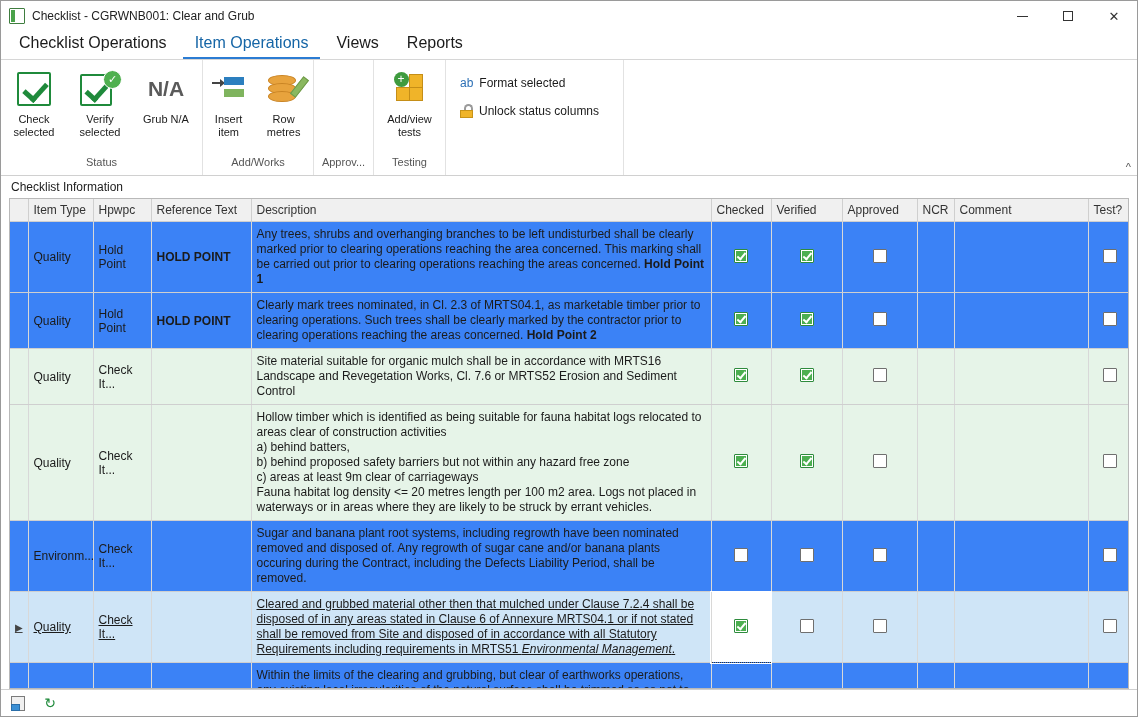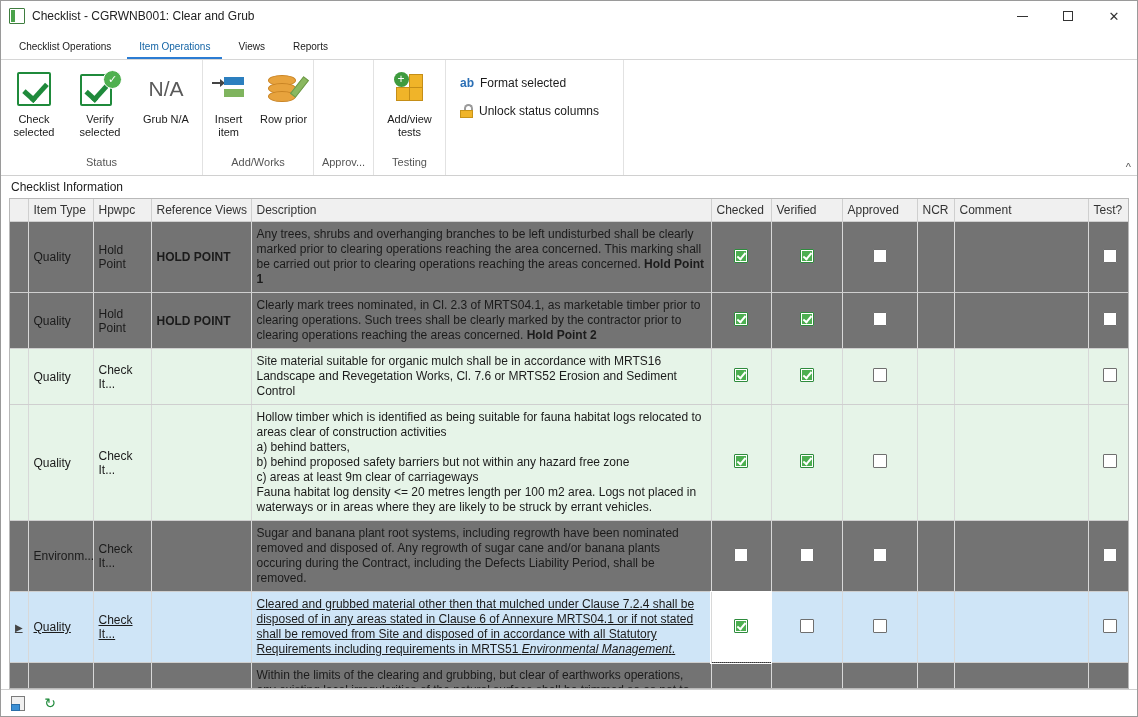--- a/index.html
+++ b/index.html
@@ -68,21 +68,21 @@
   .ribbon-tabs {
     height: 27px;
     display: flex;
     align-items: flex-end;
     padding-left: 6px;
     background: #ffffff;
     flex: 0 0 auto;
   }
   .ribbon-tab {
     padding: 3px 12px 5px 12px;
-    font-size: 10px;
+    font-size: 16px;
     color: #1b1b1b;
     cursor: default;
     border-bottom: 2px solid transparent;
     margin-right: 4px;
   }
   .ribbon-tab.active {
     color: #1565a6;
     border-bottom: 2px solid #2b7cd3;
     font-weight: normal;
   }
@@ -151,21 +151,21 @@
   }
   .verify-wrap .ico-check::after { left: 8px; top: 3px; width: 9px; height: 17px; border-width: 0 5px 5px 0; }
   .verify-wrap .badge {
     position: absolute; right: -2px; top: 0;
     width: 17px; height: 17px; border-radius: 50%;
     background: #4fb04f; border: 1px solid #ffffff;
     display: flex; align-items: center; justify-content: center;
     color: #fff; font-size: 11px; line-height: 1;
   }
   .ico-na {
-    font-size: 21px; color: #5a5a5a; font-weight: normal; letter-spacing: 0px; text-align: right;
+    font-size: 21px; color: #5a5a5a; font-weight: bold; letter-spacing: 0px; text-align: right;
   }
   .ico-insert {
     width: 34px; height: 28px; position: relative;
   }
   .ico-insert .bar {
     position: absolute; left: 12px; height: 8px; width: 20px; background: #2c7fbf;
   }
   .ico-insert .bar.b1 { top: 2px; }
   .ico-insert .bar.b2 { top: 14px; background: #7fb45e; }
   .ico-insert .arrow {
@@ -196,21 +196,21 @@
   .ico-tests .sq.s3 { left: 16px; top: 1px; }
   .ico-tests .plus {
     position: absolute; left: 1px; top: -1px; width: 15px; height: 15px; border-radius: 50%;
     background: #3f9b3f; color: #fff; font-size: 12px; line-height: 14px; text-align: center;
   }
   .smallbtn {
     display: flex; align-items: center; gap: 6px;
     padding: 4px 8px; cursor: default; font-size: 12px; color: #1b1b1b;
     white-space: nowrap;
   }
-  .ico-ab { color: #2b6fb5; font-weight: bold; font-size: 12px; }
+  .ico-ab { color: #2b6fb5; font-weight: normal; font-size: 12px; }
   .ico-lock { width: 13px; height: 14px; position: relative; display: inline-block; }
   .ico-lock .body { position: absolute; bottom: 0; left: 0; width: 13px; height: 8px; background: #f0b429; border: 1px solid #c89318; box-sizing: border-box; }
   .ico-lock .shackle { position: absolute; top: 0; left: 4px; width: 9px; height: 7px; border: 2px solid #9a9a9a; border-bottom: none; border-radius: 5px 5px 0 0; box-sizing: border-box; }
   .ribbon-collapse {
     position: absolute; right: 6px; bottom: 2px; font-size: 11px; color: #555; cursor: default;
   }
 
   
   .section-header {
     height: 22px;
@@ -218,21 +218,21 @@
     padding-left: 10px;
     font-size: 12px; color: #1b1b1b;
     background: #ffffff;
     flex: 0 0 auto;
   }
 
   
   .grid-wrap {
     margin: 0 8px;
     border: 1px solid #b9b9b9;
-    background: #737373;
+    background: #3b82f6;
     flex: 1 1 auto;
     overflow: hidden;
     display: flex;
     flex-direction: column;
   }
   table.grid {
     border-collapse: collapse;
     table-layout: fixed;
     width: 100%;
     font-size: 12px;
@@ -405,21 +405,21 @@
         </div>
         <div class="bigbtn" style="width:58px">
           <span class="icon">
             <span class="ico-roweditor">
                 <span class="disc d1"></span>
                 <span class="disc d2"></span>
                 <span class="disc d3"></span>
                 <span class="pencil"></span>
               </span>
           </span>
-          <span class="lbl">Row prior</span>
+          <span class="lbl">Row metres</span>
         </div>
       </div>
       <div class="rgroup-label">Add/Works</div>
     </div>
 
     <div class="rgroup" style="width:60px">
       <div class="rgroup-items"></div>
       <div class="rgroup-label">Approv...</div>
     </div>
 
@@ -480,21 +480,21 @@
         <col style="width:75px">
         <col style="width:37px">
         <col style="width:134px">
         <col style="width:44px">
       </colgroup>
       <thead>
         <tr>
           <th class="indicator-col"></th>
           <th>Item Type</th>
           <th>Hpwpc</th>
-          <th>Reference Views</th>
+          <th>Reference Text</th>
           <th>Description</th>
           <th>Checked</th>
           <th>Verified</th>
           <th>Approved</th>
           <th>NCR</th>
           <th>Comment</th>
           <th>Test?</th>
         </tr>
       </thead>
       <tbody>

